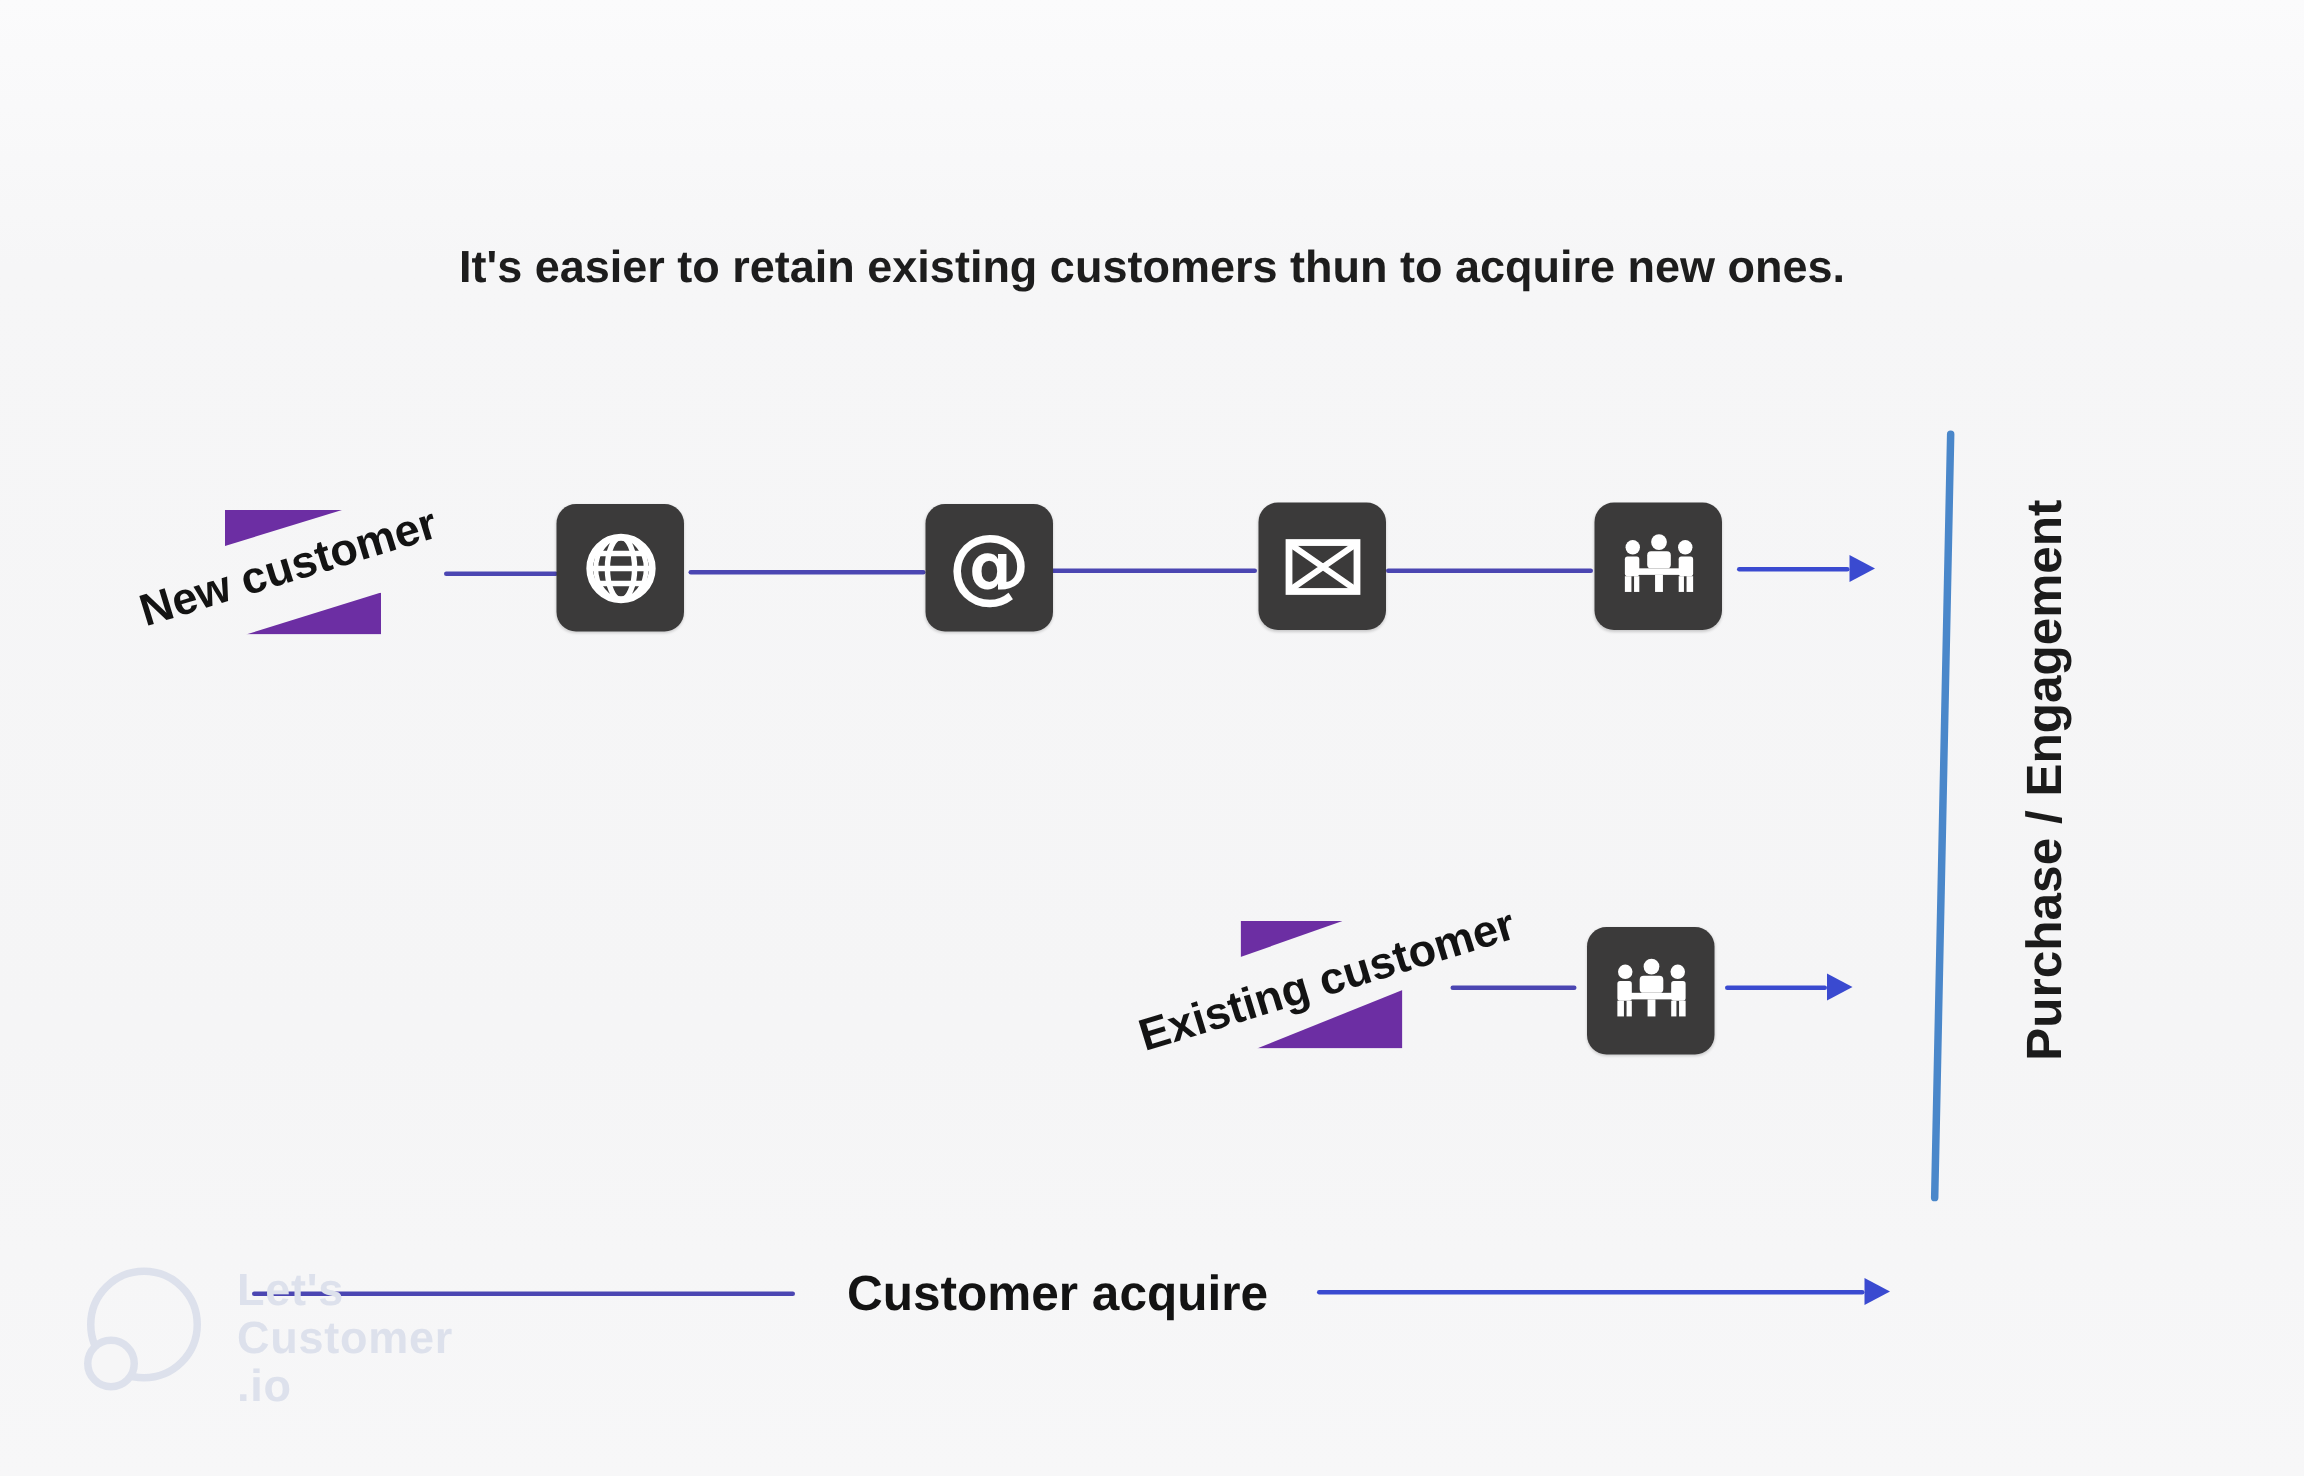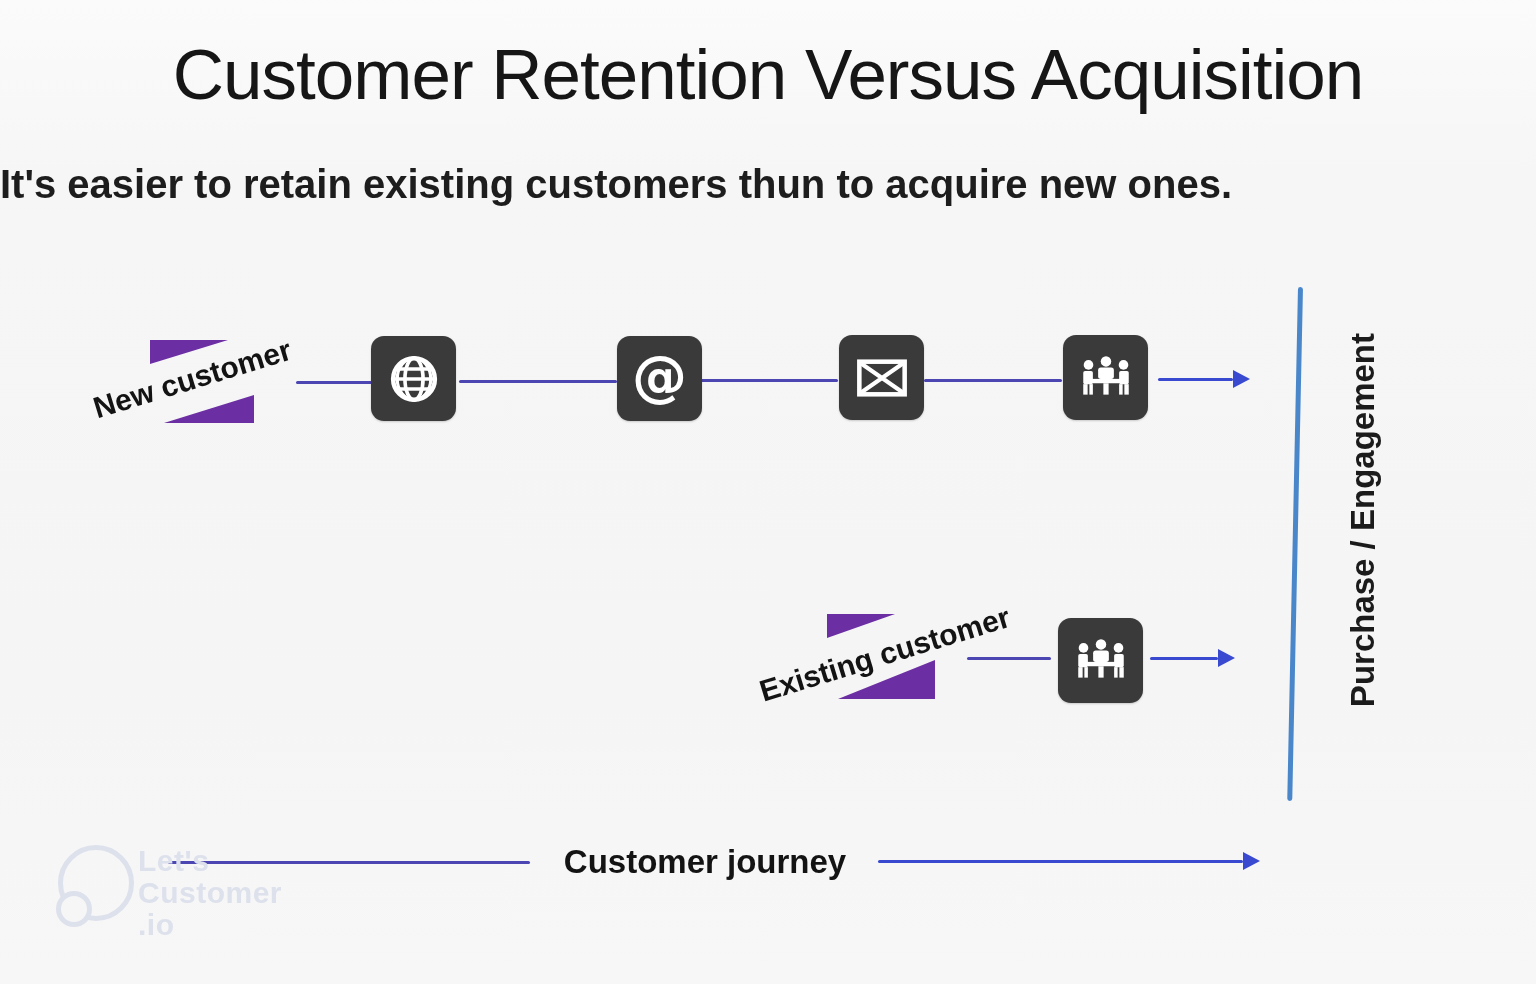--- a/index.html
+++ b/index.html
@@ -23,22 +23,22 @@
     position:relative;width:1536px;height:984px;
     background:linear-gradient(180deg,#fbfbfc 0%,#f6f6f7 18%,#f5f5f6 70%,#f7f7f8 100%);
   }
   .abs{position:absolute;}
   .page-title{
     top:34px;left:0;width:100%;text-align:center;
     font-size:71px;font-weight:500;letter-spacing:-1px;color:var(--text);
     white-space:nowrap;
   }
   .page-subtitle{
-    top:162px;left:0;width:100%;
-    font-size:40px;font-weight:600;color:#1d1d1d;
+    top:162px;left:0;width:100%;text-align:center;
+    font-size:30px;font-weight:600;color:#1d1d1d;
     white-space:nowrap;
   }
   
   .tri{background:var(--purple);}
   .tri-topleft{clip-path:polygon(0 0,100% 0,0 100%);}
   .tri-botright{clip-path:polygon(100% 0,100% 100%,0 100%);}
   
   .rot-label{
     font-size:30px;font-weight:700;color:#131313;text-align:center;
     transform:rotate(-17deg);white-space:nowrap;
@@ -76,21 +76,20 @@
   
   .wm-circle{border:5px solid var(--watermark);border-radius:50%;}
   .wm-circle.small{background:#f6f6f7;}
   .wm-text{font-size:30px;font-weight:700;line-height:32px;color:var(--watermark);letter-spacing:0.5px;}
 </style>
 </head>
 <body>
 
 <div class="canvas">
 
-  <div class="abs page-title">Customer Retention Versus Acquisition</div>
   <div class="abs page-subtitle">It's easier to retain existing customers thun to acquire new ones.</div>
 
   <div class="abs tri tri-topleft" style="left:150px;top:340px;width:78px;height:24px;"></div>
   <div class="abs tri tri-botright" style="left:164px;top:395px;width:90px;height:28px;"></div>
   <div class="abs rot-label" style="left:85px;top:362px;width:215px;">New customer</div>
 
   <div class="abs line" style="left:296px;top:381px;width:76px;"></div>
   <div class="abs line" style="left:459px;top:380px;width:158px;"></div>
   <div class="abs line" style="left:699px;top:379px;width:139px;"></div>
   <div class="abs line" style="left:924px;top:379px;width:138px;"></div>
@@ -170,27 +169,27 @@
     <span class="shaft"></span>
       <span class="head"></span>
   </div>
 
   <div class="abs v-line" style="left:1298px;top:287px;"></div>
   <div class="abs v-label-wrap" style="left:1328px;top:330px;width:70px;height:380px;">
     <span class="v-label">Purchase / Engagement</span>
   </div>
 
   <div class="abs line" style="left:168px;top:861px;width:362px;"></div>
-  <div class="abs journey-label" style="left:540px;top:843px;width:330px;">Customer journey</div>
+  <div class="abs journey-label" style="left:540px;top:843px;width:330px;">Customer acquire</div>
   <div class="abs arrow" style="left:878px;top:851px;width:382px;">
     <span class="shaft"></span>
       <span class="head"></span>
   </div>
 
   <div class="abs wm-circle" style="left:58px;top:845px;width:76px;height:76px;"></div>
   <div class="abs wm-circle small" style="left:56px;top:891px;width:36px;height:36px;"></div>
-  <div class="abs wm-text" style="left:138px;top:845px;">
+  <div class="abs wm-text" style="left:158px;top:845px;">
     <div>Let's</div>
     <div>Customer</div>
     <div>.io</div>
   </div>
 
 </div>
 
 </body></html>

